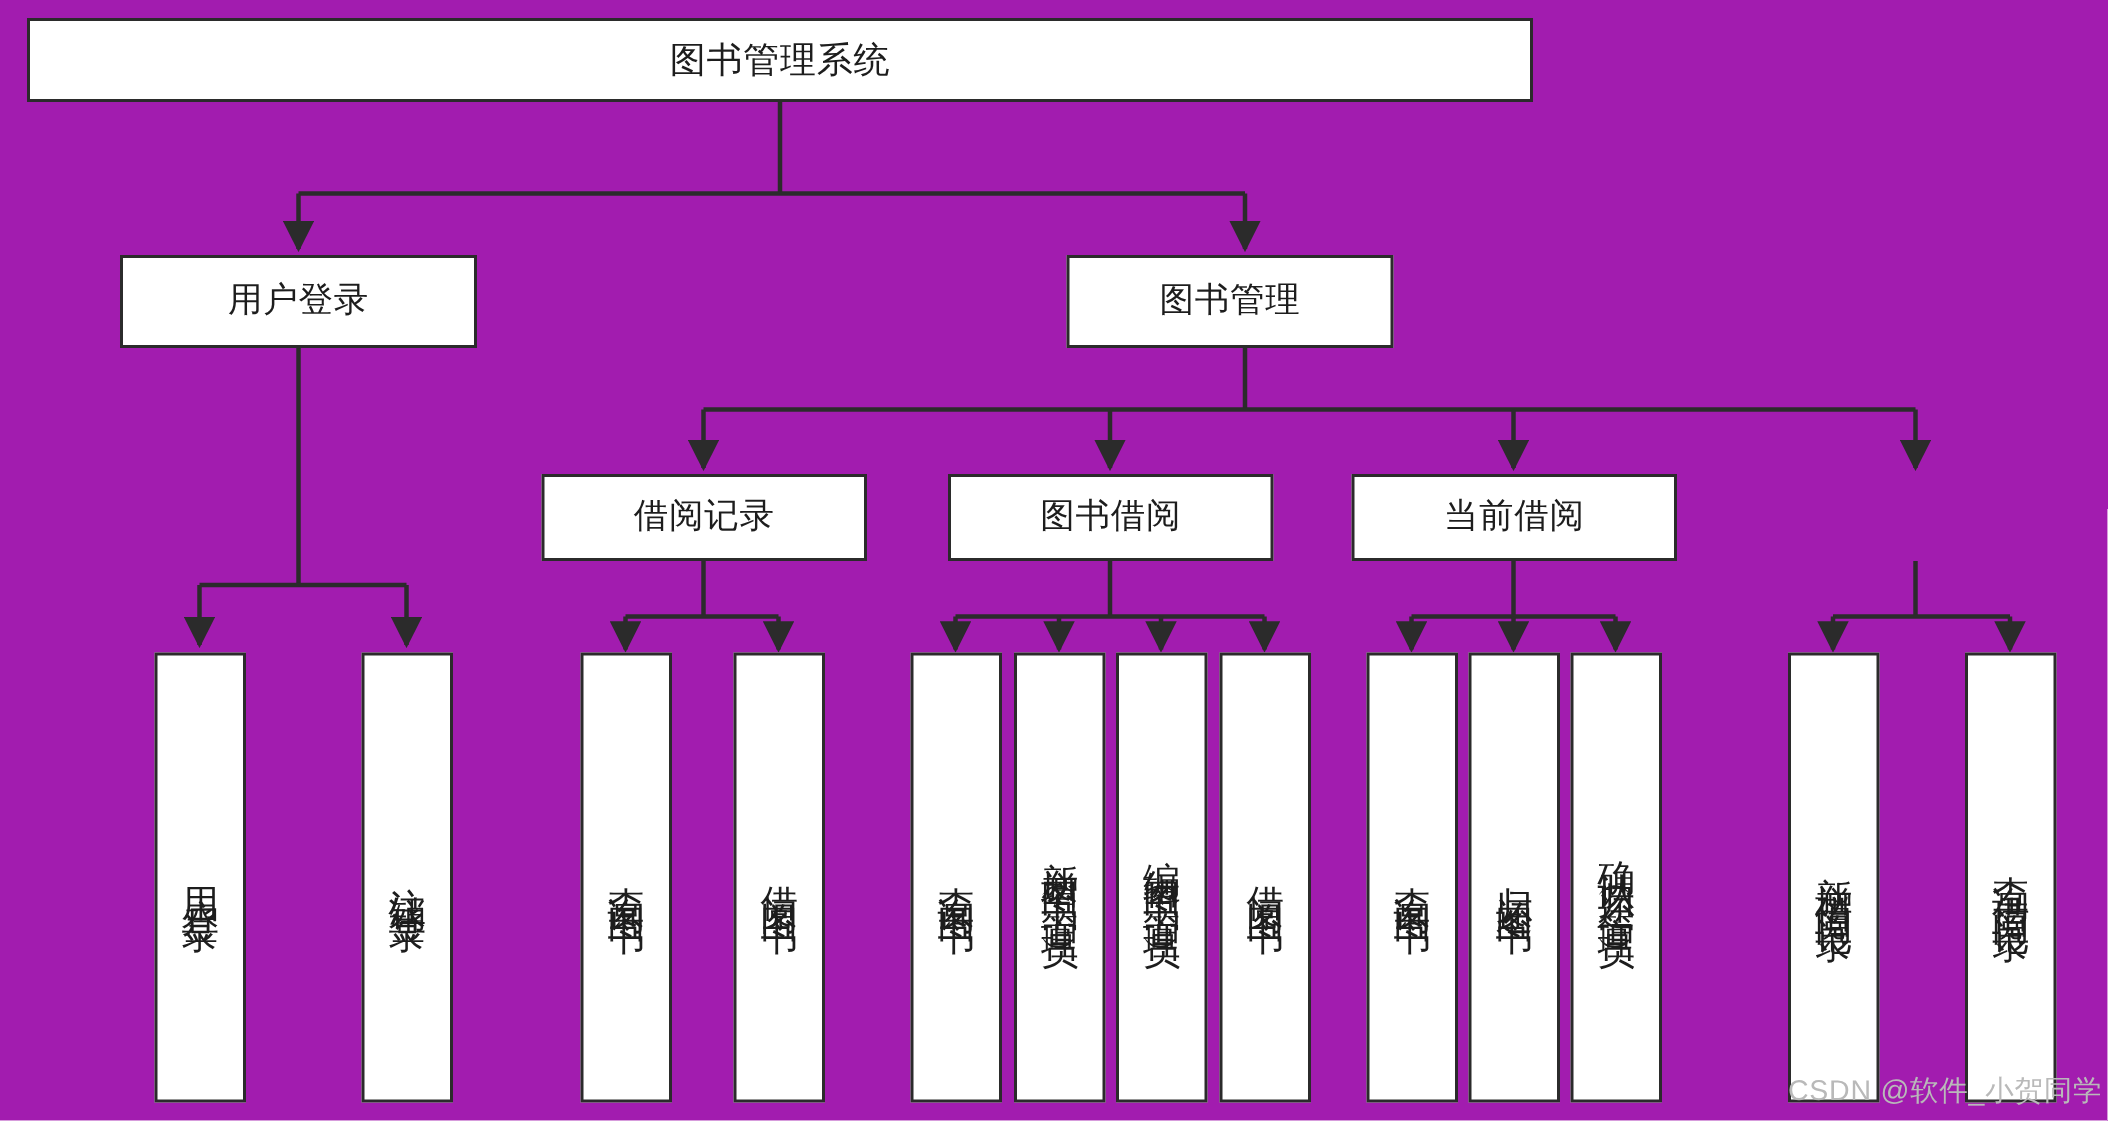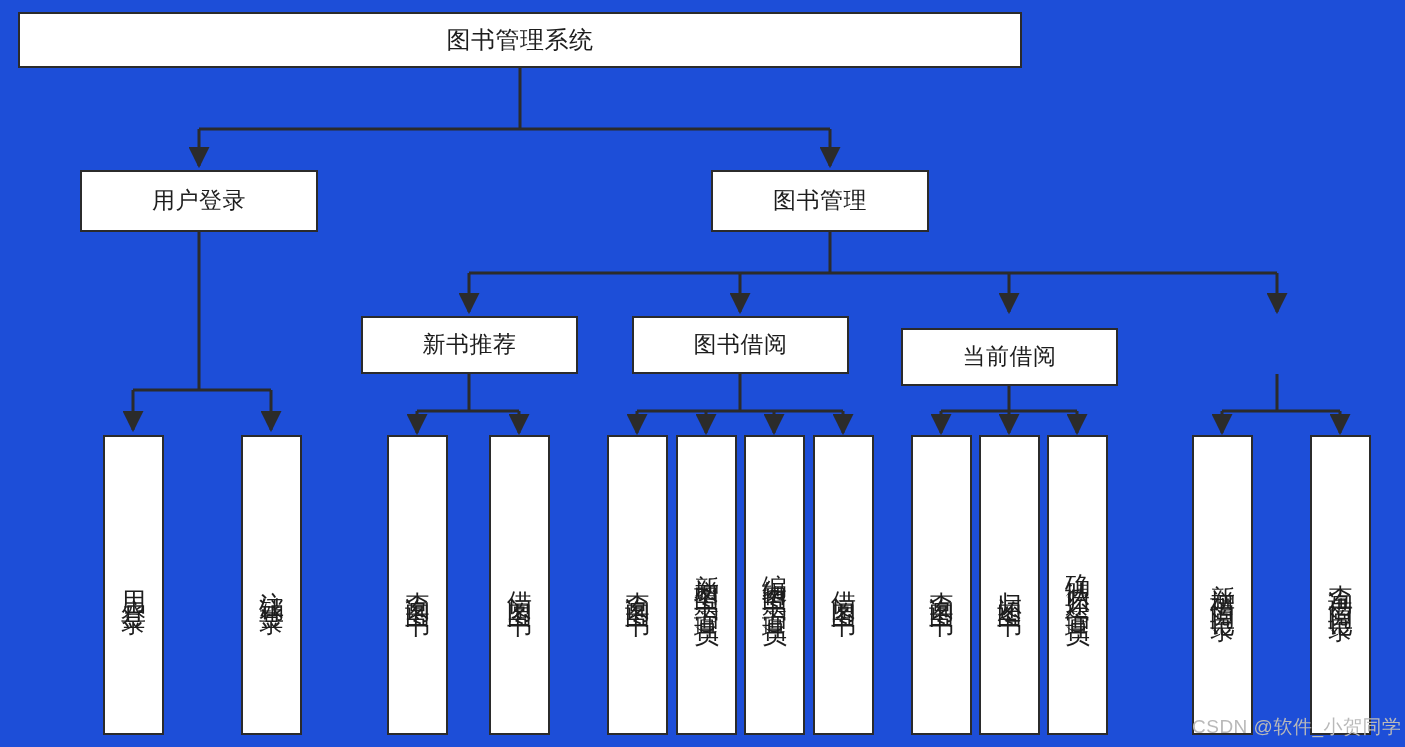--- a/index.html
+++ b/index.html
@@ -7,21 +7,21 @@
     padding: 0;
     background: #ffffff;
   }
   body {
     font-family: "DejaVu Sans", "Liberation Sans", sans-serif;
   }
   #canvas {
     position: relative;
     width: 1405px;
     height: 747px;
-    background: #1d4ed8;
+    background: #a21caf;
     overflow: hidden;
   }
   #wires {
     position: absolute;
     left: 0;
     top: 0;
     width: 1405px;
     height: 747px;
     pointer-events: none;
   }
@@ -130,26 +130,26 @@
   </div>
 
   <div class="node horiz" style="left:80px; top:170px; width:238px; height:62px;">
     <span class="label">用户登录</span>
   </div>
   <div class="node horiz" style="left:711px; top:170px; width:218px; height:62px;">
     <span class="label">图书管理</span>
   </div>
 
   <div class="node horiz" style="left:361px; top:316px; width:217px; height:58px;">
-    <span class="label">新书推荐</span>
+    <span class="label">借阅记录</span>
   </div>
   <div class="node horiz" style="left:632px; top:316px; width:217px; height:58px;justify-content:center;">
     <span class="label">图书借阅</span>
   </div>
-  <div class="node horiz" style="left:901px; top:316px; width:217px; height:58px;margin-top:12px;">
+  <div class="node horiz" style="left:901px; top:316px; width:217px; height:58px;">
     <span class="label">当前借阅</span>
   </div>
 
   <div class="node vert" style="left:103px; top:435px; width:61px; height:300px;">
     <span class="label">用户登录</span>
   </div>
   <div class="node vert" style="left:241px; top:435px; width:61px; height:300px;">
     <span class="label">注销登录</span>
   </div>
 

